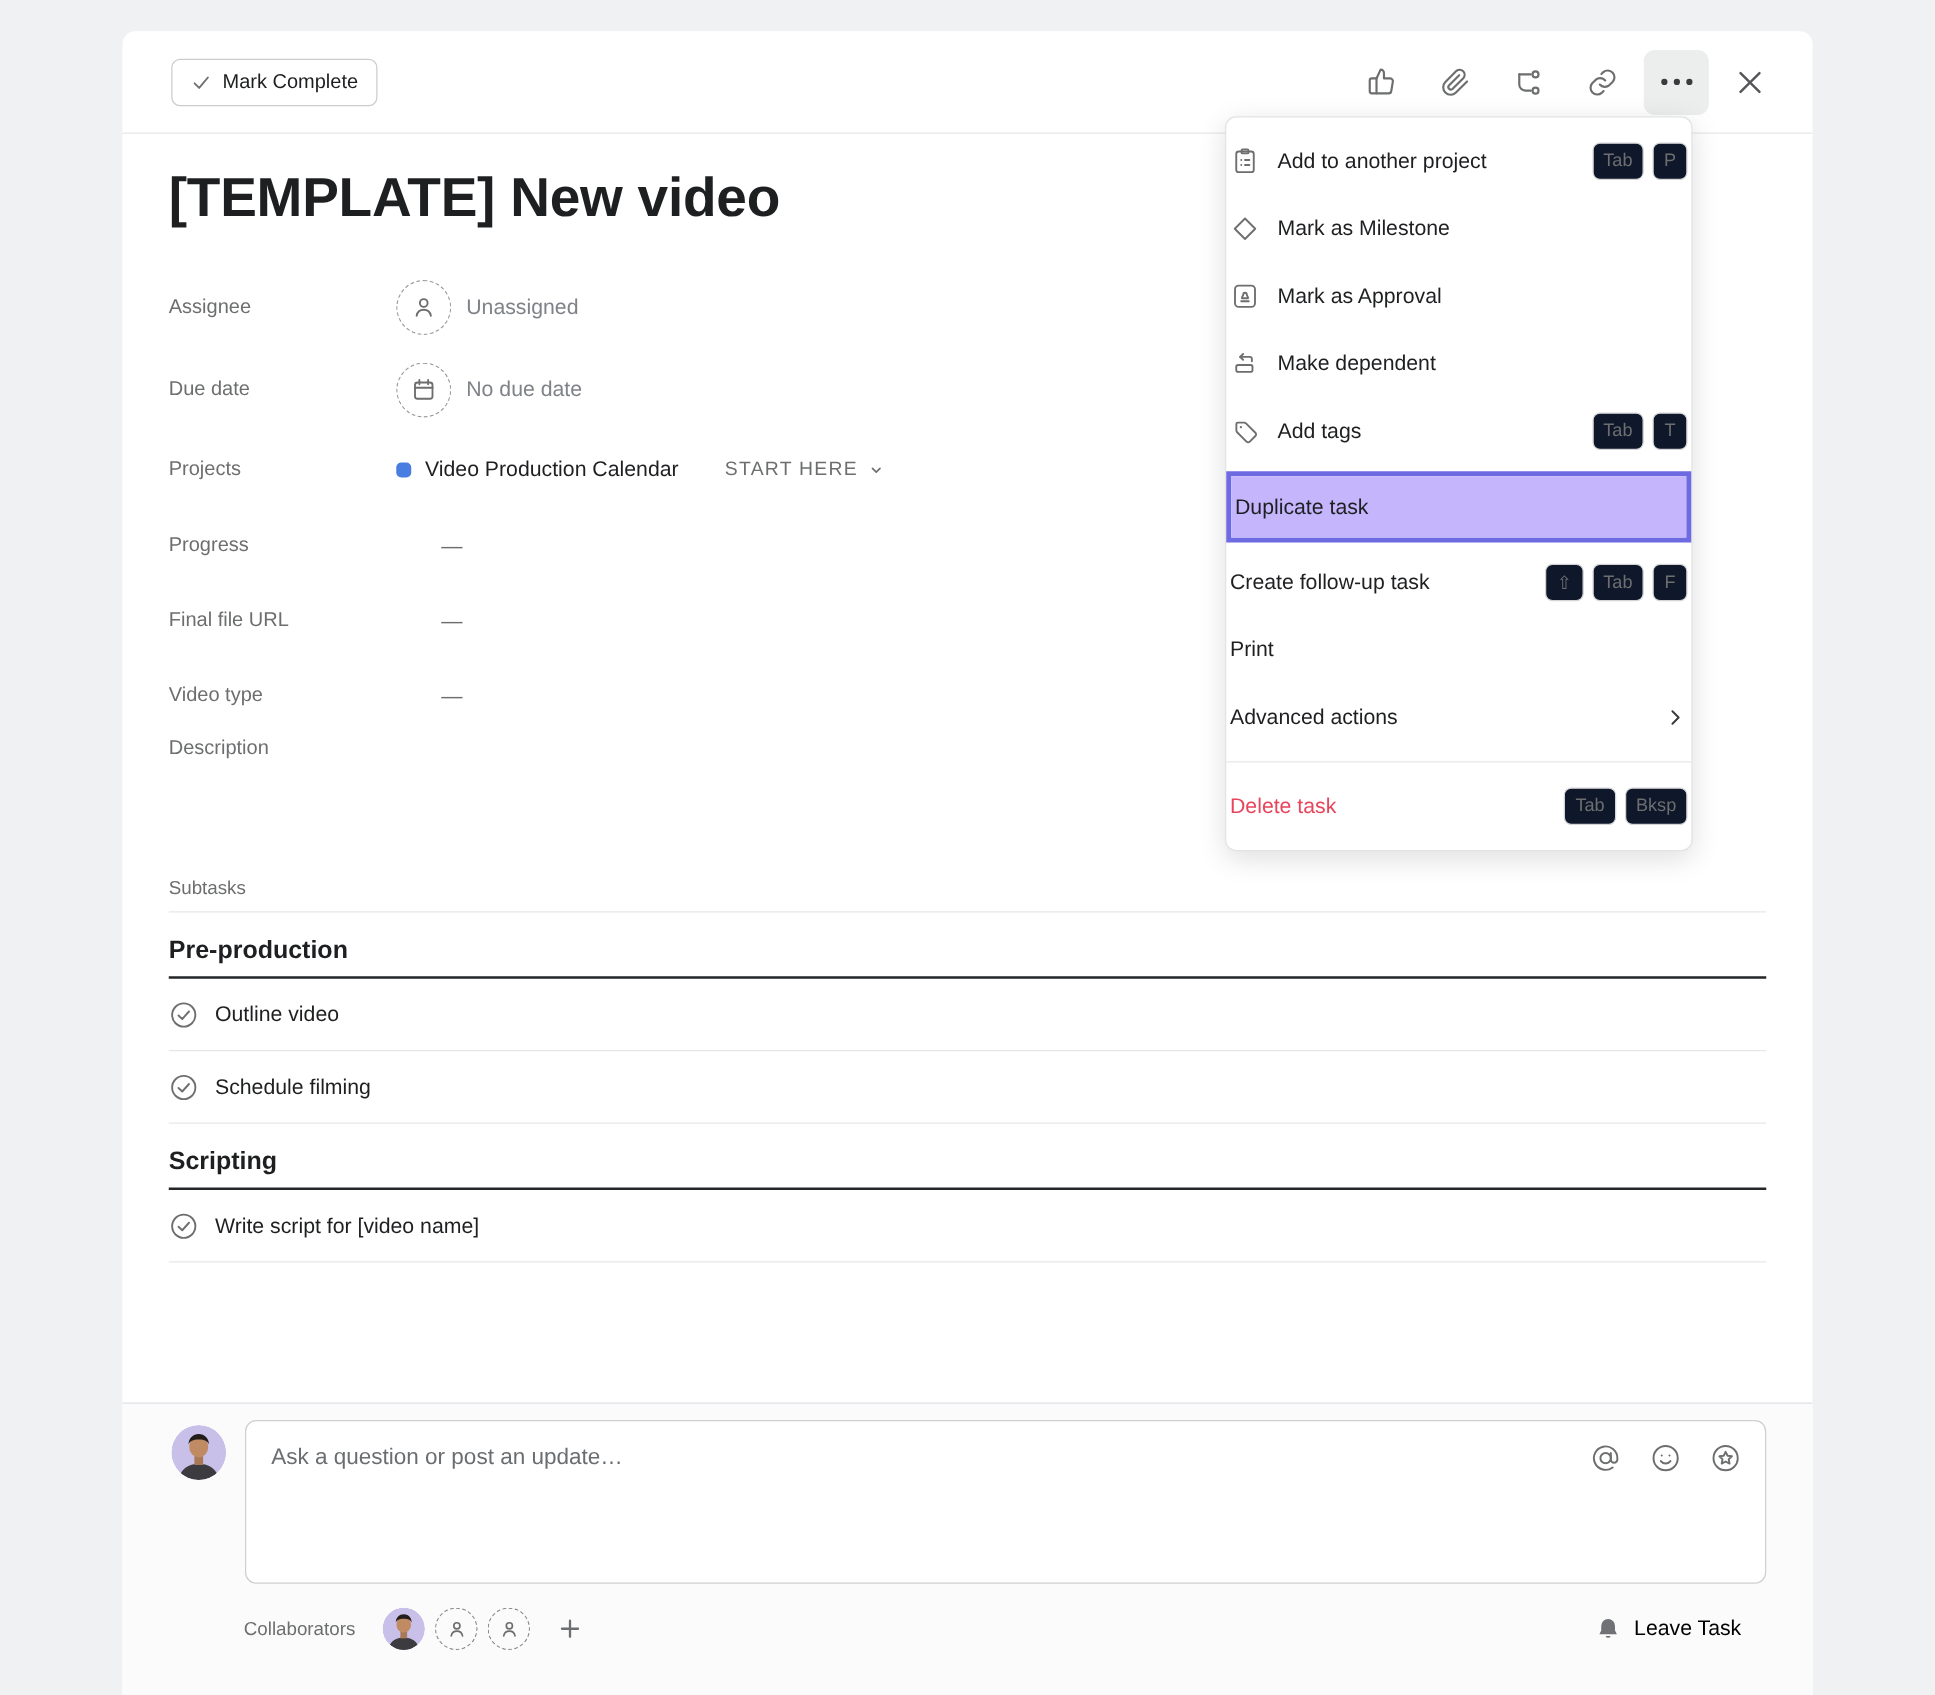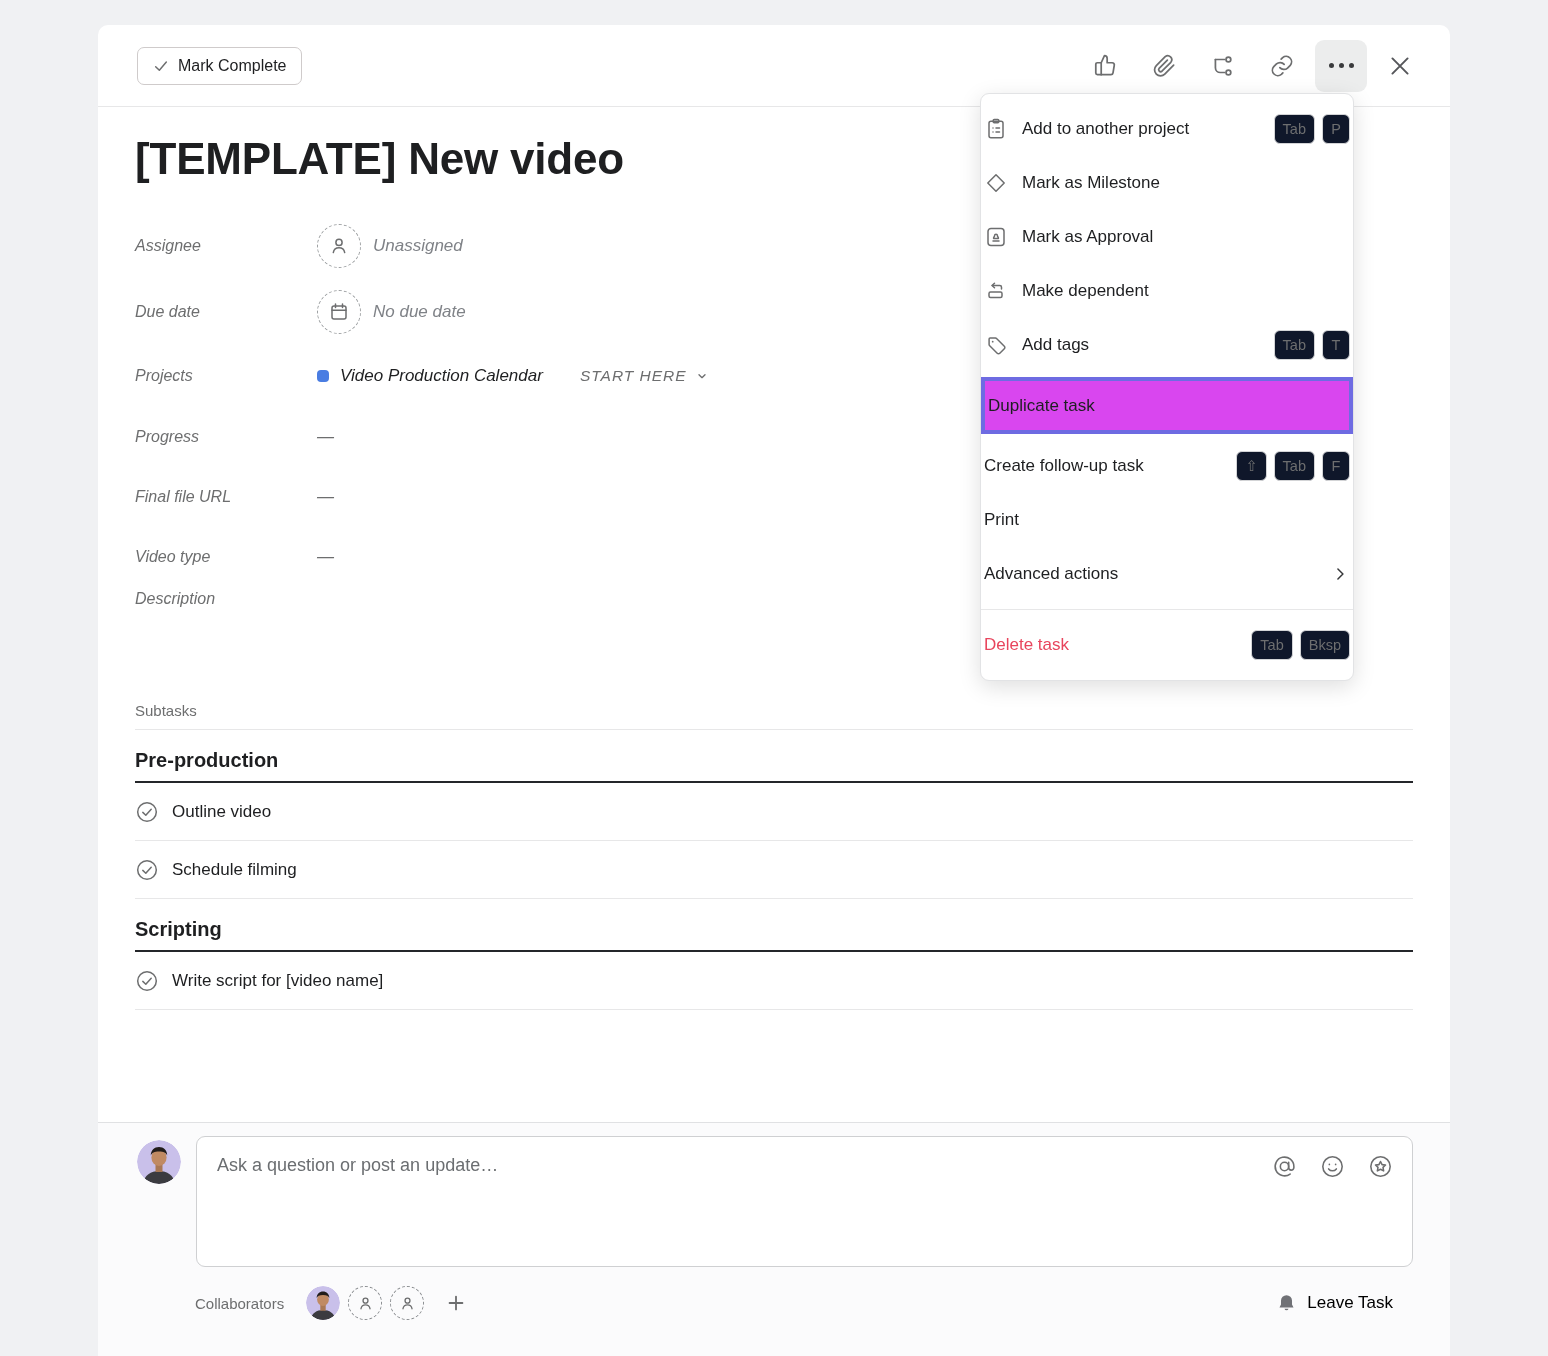--- a/index.html
+++ b/index.html
@@ -13,23 +13,23 @@
   .btn-complete { display:inline-flex; align-items:center; gap:9px; height:38px; padding:0 15px; border:1px solid #cfcbcb; border-radius:7px; background:#fff; font-size:16px; color:#1e1f21; cursor:pointer; font-family:inherit;text-align:right; }
   .toolbar { display:flex; align-items:center; gap:7px; }
   .tool-btn { width:52px; height:52px; display:flex; align-items:center; justify-content:center; border-radius:9px; background:transparent; border:none; cursor:pointer; color:#6d6e6f; }
   .tool-btn.active { background:#eceded; }
   .dots { display:flex; gap:5px; }
   .dots i { width:5px; height:5px; border-radius:50%; background:#3a3b3d; }
 
   
   .card-body { padding:0 37px; }
   .title { font-size:44px; font-weight:700; margin-top:27px; letter-spacing:-0.2px; color:#1e1f21; }
-  .fields { margin-top:29px;font-style:italic; }
+  .fields { margin-top:29px; }
   .field-row { display:flex; align-items:center; }
-  .h66 { height:66px; } .h62 { height:62px; } .h60 { height:60px; }
+  .h66 { height:66px; } .h62 { height:62px; } .h60 { height:60px;gap:36px; }
   .field-label { width:182px; flex:none; font-size:16px; color:#6d6e6f; }
   .placeholder-circle { width:44px; height:44px; border:1.6px dashed #9b9ea0; border-radius:50%; display:flex; align-items:center; justify-content:center; color:#6d6e6f; margin-right:12px; flex:none; }
   .placeholder-text { color:#7f8287; font-size:17px; }
   .project-dot { width:12px; height:12px; border-radius:4px; background:#4a7de2; margin-right:11px; flex:none; }
   .project-name { font-size:17px; color:#1e1f21; }
   .section-tag { display:flex; align-items:center; gap:7px; margin-left:37px; color:#6d6e6f; font-size:15.5px; letter-spacing:1px; cursor:pointer; }
   .dash { color:#6d6e6f; font-size:17px; }
 
   .desc-row { display:flex; margin-top:0; }
   .desc-label { padding-top:3px; }
@@ -63,21 +63,21 @@
   .leave-task { display:flex; align-items:center; gap:10px; color:#000000; font-size:17px; cursor:pointer; background:none; border:none; font-family:inherit; }
 
   
   .menu { position:absolute; left:980px; top:93px; width:374px; background:#fff; border:1px solid #e2e3e5; border-radius:9px; box-shadow:0 6px 22px rgba(0,0,0,.13); padding:8px 0; z-index:20; }
   .menu-item { height:54px; display:flex; align-items:center; padding:0 3px; font-size:17px; color:#1e1f21; cursor:pointer; }
   .mi-icon { width:24px; margin-right:14px; display:flex; color:#6d6e6f; flex:none; }
   .mi-label { flex:1; }
   .chips { display:flex; gap:7px; }
   .chip { min-width:28px; height:30px; padding:0 8px; border:1px solid #d3d4d6; border-radius:6px; background:#0f172a; color:#6d6e6f; font-size:14.5px; display:flex; align-items:center; justify-content:center; }
   .hl-box { border:4px solid #6e6be2; margin:5px 0; }
-  .hl-box .menu-item { background:#d946ef; height:49px; }
+  .hl-box .menu-item { background:#c4b5fd; height:49px; }
   .menu-divider { height:1px; background:#e7e7e8; margin:8px 0; }
   .mi-danger .mi-label { color:#e8455d; }
   .mi-chevron { color:#37383a; display:flex; }
   svg { display:block; }
 </style>
 </head>
 <body>
 
 <div class="page">
   <div class="card">

